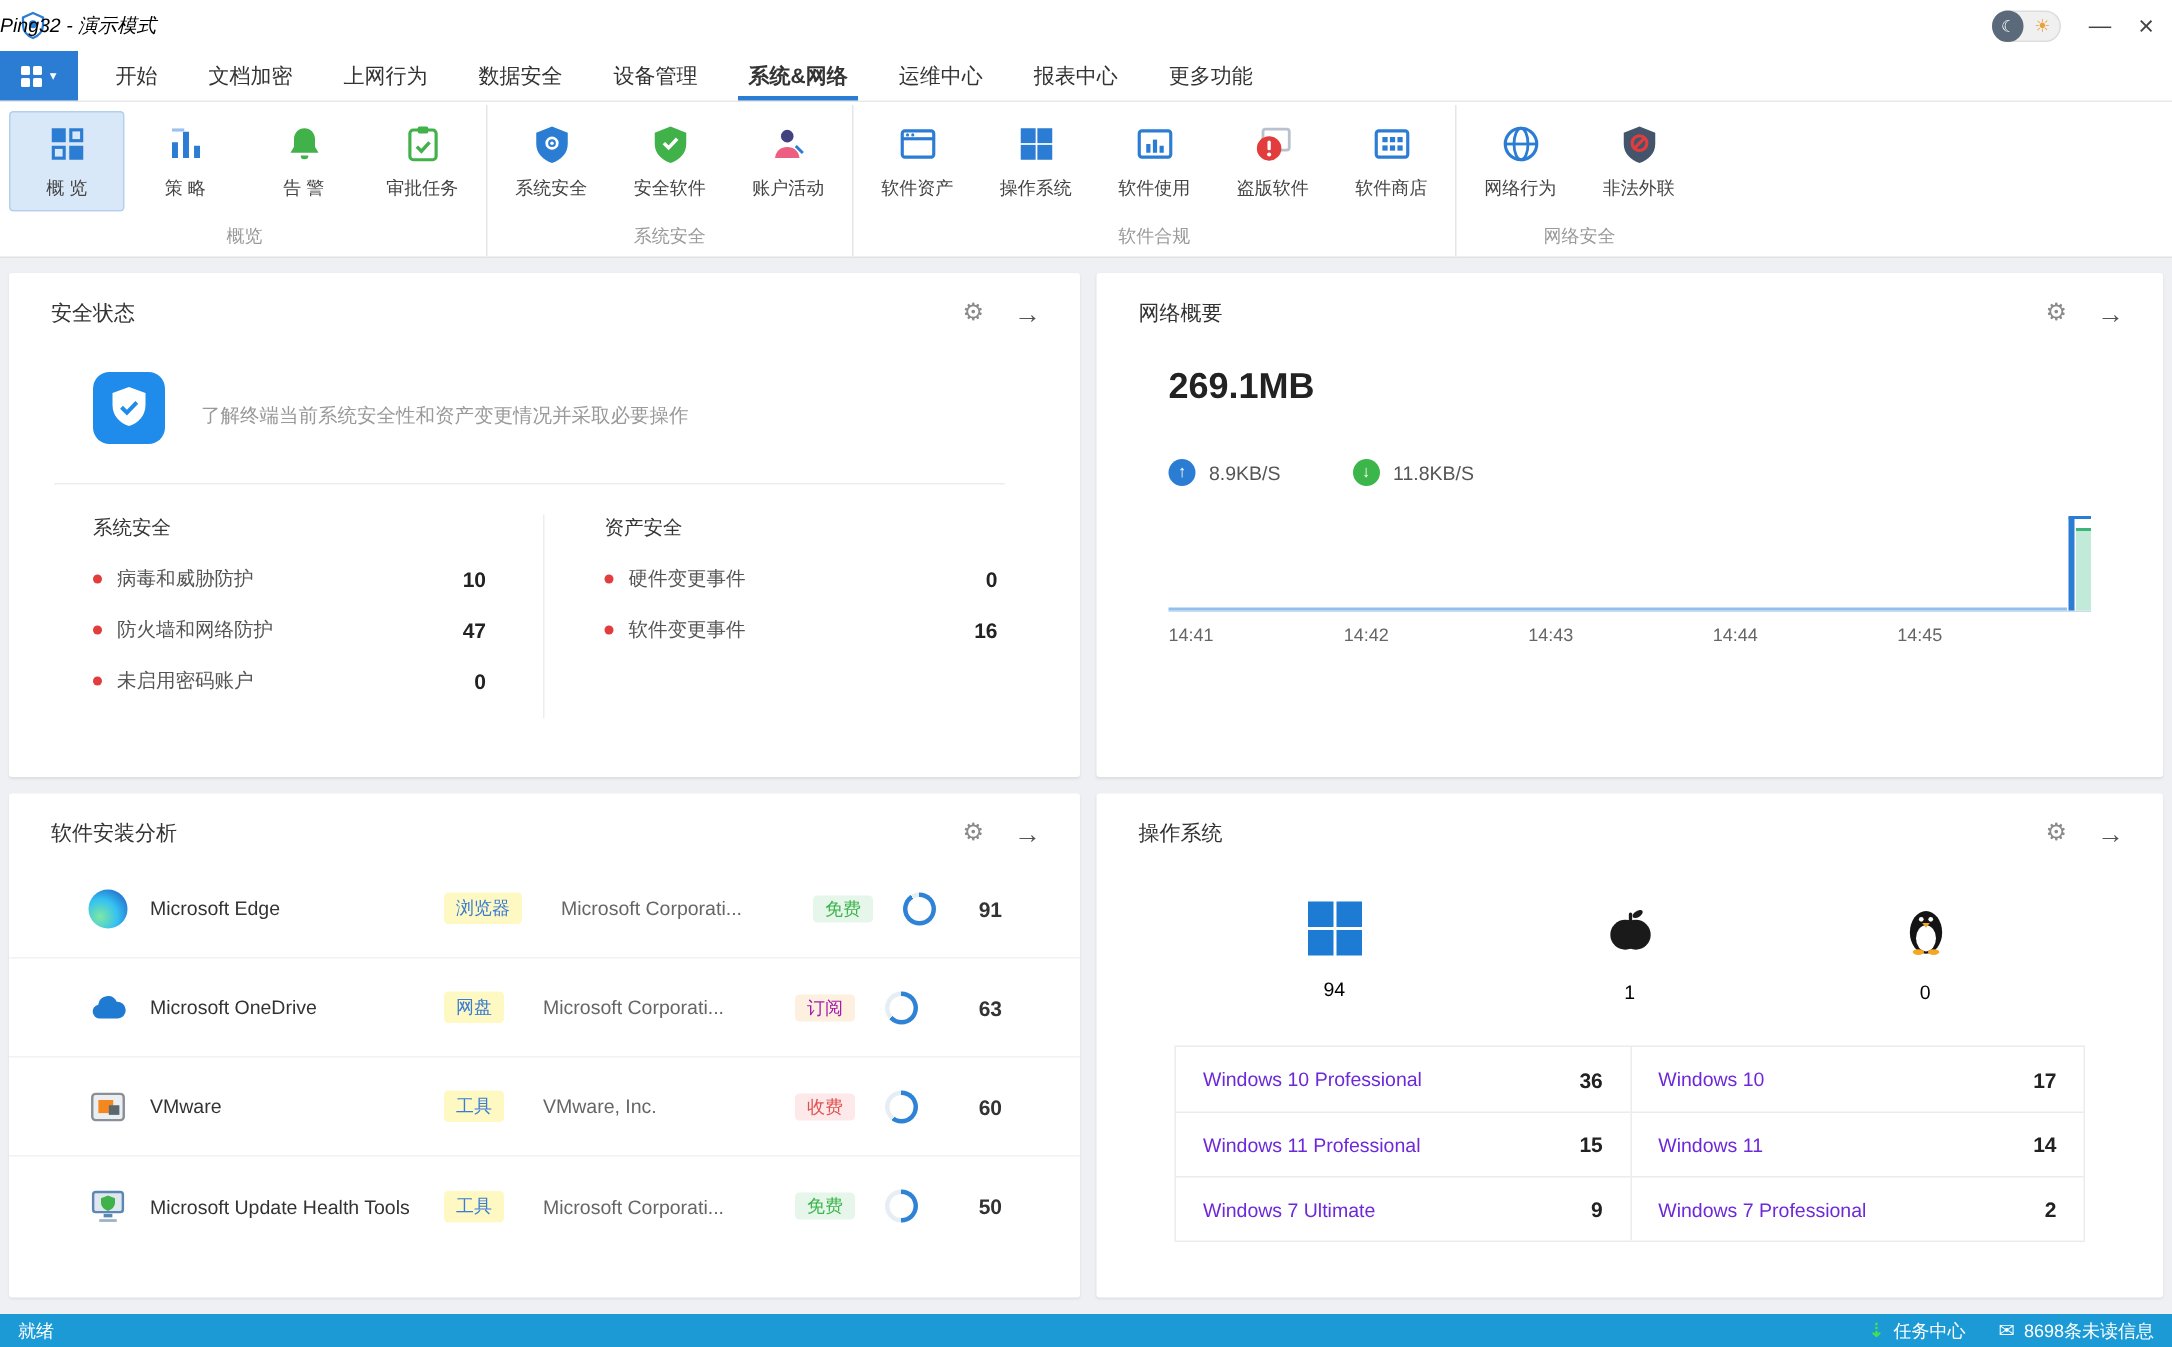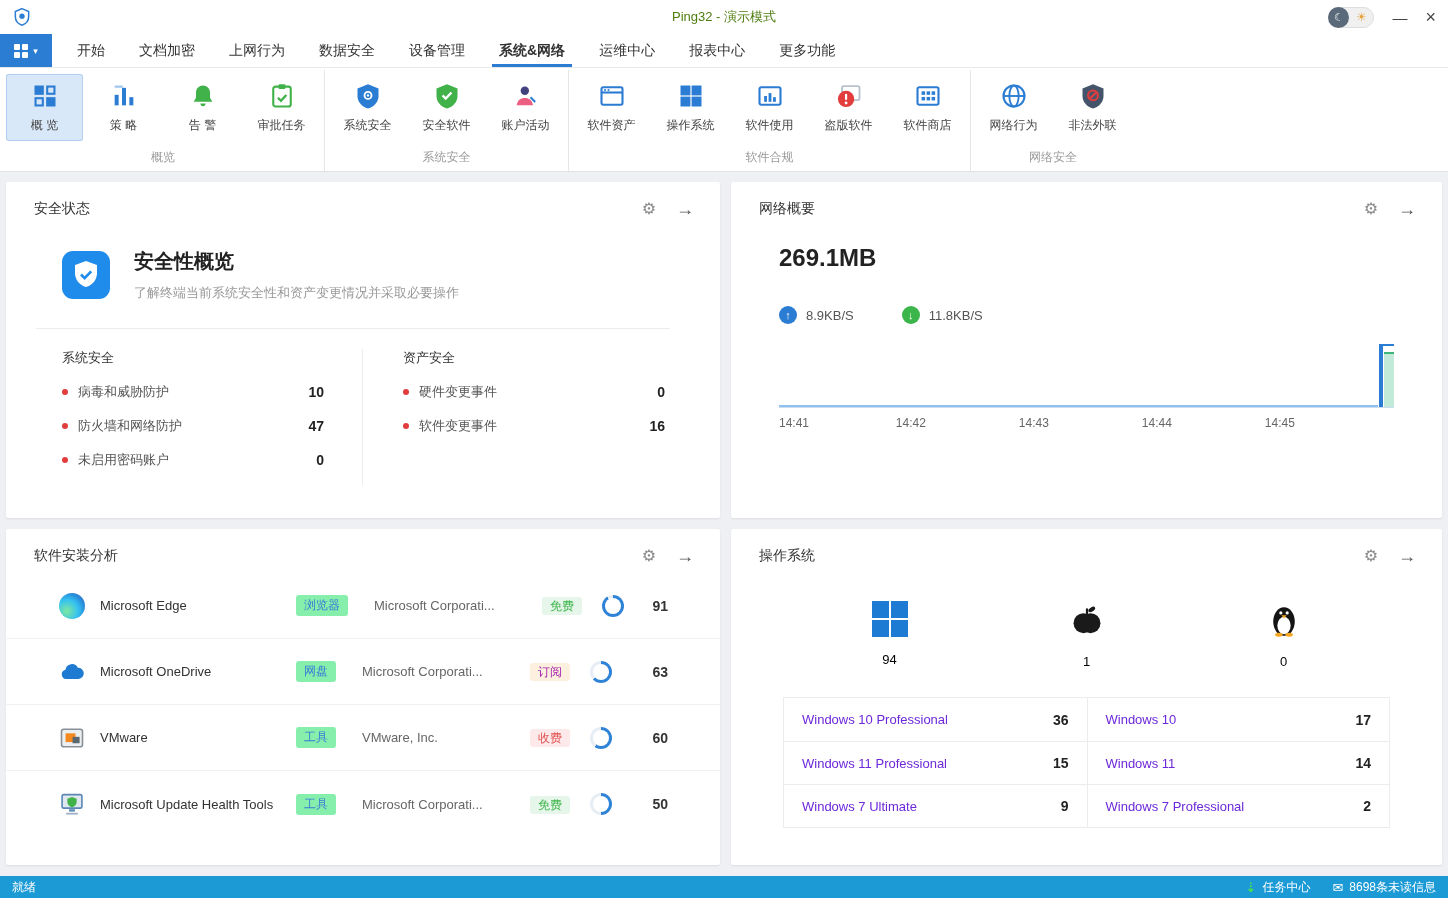--- a/index.html
+++ b/index.html
@@ -2,21 +2,21 @@
 <html><head>
 <meta charset="utf-8">
 <style>
   * { box-sizing: border-box; margin: 0; padding: 0; }
   html, body { width: 1448px; height: 898px; overflow: hidden; }
   body { font-family: "Liberation Sans", "DejaVu Sans", sans-serif; background: #fff; color: #333; }
 
   
   .titlebar { height: 34px; display: flex; align-items: center; padding: 0 12px; position: relative; background: #fff; }
   .app-logo { width: 20px; height: 20px; }
-  .win-title { position: absolute; left: 0; right: 0; text-align: center; font-size: 13px; color: #4d7c0f; pointer-events: none; }
+  .win-title { position: absolute; left: 0; right: 0; text-align: left; font-size: 13px; color: #000000; pointer-events: none; font-style: italic; }
   .win-controls { margin-left: auto; display: flex; align-items: center; gap: 18px; z-index: 2; }
   .theme-pill { width: 46px; height: 21px; border-radius: 11px; background: #f0f0f0; border: 1px solid #ddd; display: flex; align-items: center; }
   .theme-pill .moon { width: 21px; height: 21px; border-radius: 50%; background: #5a6a7a; color: #fff; font-size: 11px; display: flex; align-items: center; justify-content: center; margin-left: -1px; }
   .theme-pill .sun { flex: 1; text-align: center; color: #e8a13c; font-size: 12px; }
   .win-btn { font-size: 15px; color: #444; line-height: 1; cursor: default; }
 
   
   .tabbar { height: 34px; display: flex; align-items: stretch; background: #fff; border-bottom: 1px solid #e8e8e8; }
   .filemenu { width: 52px; background: #2b7cd3; display: flex; align-items: center; justify-content: center; gap: 5px; }
   .fm-grid { display: grid; grid-template-columns: 6px 6px; grid-template-rows: 6px 6px; gap: 2px; }
@@ -82,21 +82,21 @@
 
   
   .sw-list { margin-top: 8px; }
   .sw-row { display: flex; align-items: center; height: 66px; padding: 0 52px; border-bottom: 1px solid #f2f2f2; }
   .sw-row:last-child { border-bottom: none; }
   .sw-icon { width: 28px; height: 28px; flex: none; display: flex; align-items: center; justify-content: center; }
   .sw-icon svg { width: 28px; height: 28px; }
   .edge-ball { width: 26px; height: 26px; border-radius: 50%; background: radial-gradient(circle at 30% 70%, #7ee8a2 0%, #35c1f1 45%, #1b4dbf 100%); }
   .sw-name { width: 196px; margin-left: 14px; font-size: 13px; color: #333; }
   .badge { font-size: 12px; padding: 2px 8px; border-radius: 3px; white-space: nowrap; }
-  .b-blue { background: #86efac; color: #3a7bd5; }
+  .b-blue { background: #fef9c3; color: #3a7bd5; }
   .b-green { background: #e6f6ea; color: #3cb54a; }
   .b-orange { background: #fdf0de; color: #a21caf; }
   .b-red { background: #fde9e9; color: #e05252; }
   .sw-vendor { width: 152px; margin-left: 26px; font-size: 13px; color: #666; white-space: nowrap; overflow: hidden; }
   .sw-license { margin-left: 14px; width: 44px; text-align: center; }
   .ring { width: 22px; height: 22px; border-radius: 50%; margin-left: 18px; position: relative; flex: none; }
   .ring::after { content: ""; position: absolute; inset: 3px; background: #fff; border-radius: 50%; }
   .sw-count { flex: 1; text-align: right; font-size: 14px; font-weight: bold; color: #333; padding-left: 24px; }
 
   
@@ -348,21 +348,20 @@
         <span class="goto">→</span>
       </span>
     </div>
     <div class="sec-hero">
       <svg viewBox="0 0 48 48">
         <rect width="48" height="48" rx="11" fill="#1f8ceb"></rect>
         <path d="M24 10l11 4v8c0 7-4.6 12.1-11 14-6.4-1.9-11-7-11-14v-8z" fill="#fff"></path>
         <path d="M19 23.5l3.6 3.6 6.6-6.8" stroke="#1f8ceb" stroke-width="2.6" fill="none"></path>
       </svg>
       <div>
-        <div class="sec-heading">安全性概览</div>
         <div class="sec-sub">了解终端当前系统安全性和资产变更情况并采取必要操作</div>
       </div>
     </div>
     <div class="sec-divider"></div>
     <div class="sec-cols">
       <div class="sec-col">
         <div class="sec-col-title">系统安全</div>
         <div class="sec-item">
           <span class="dot"></span>
           <span class="sec-item-label">病毒和威胁防护</span>

